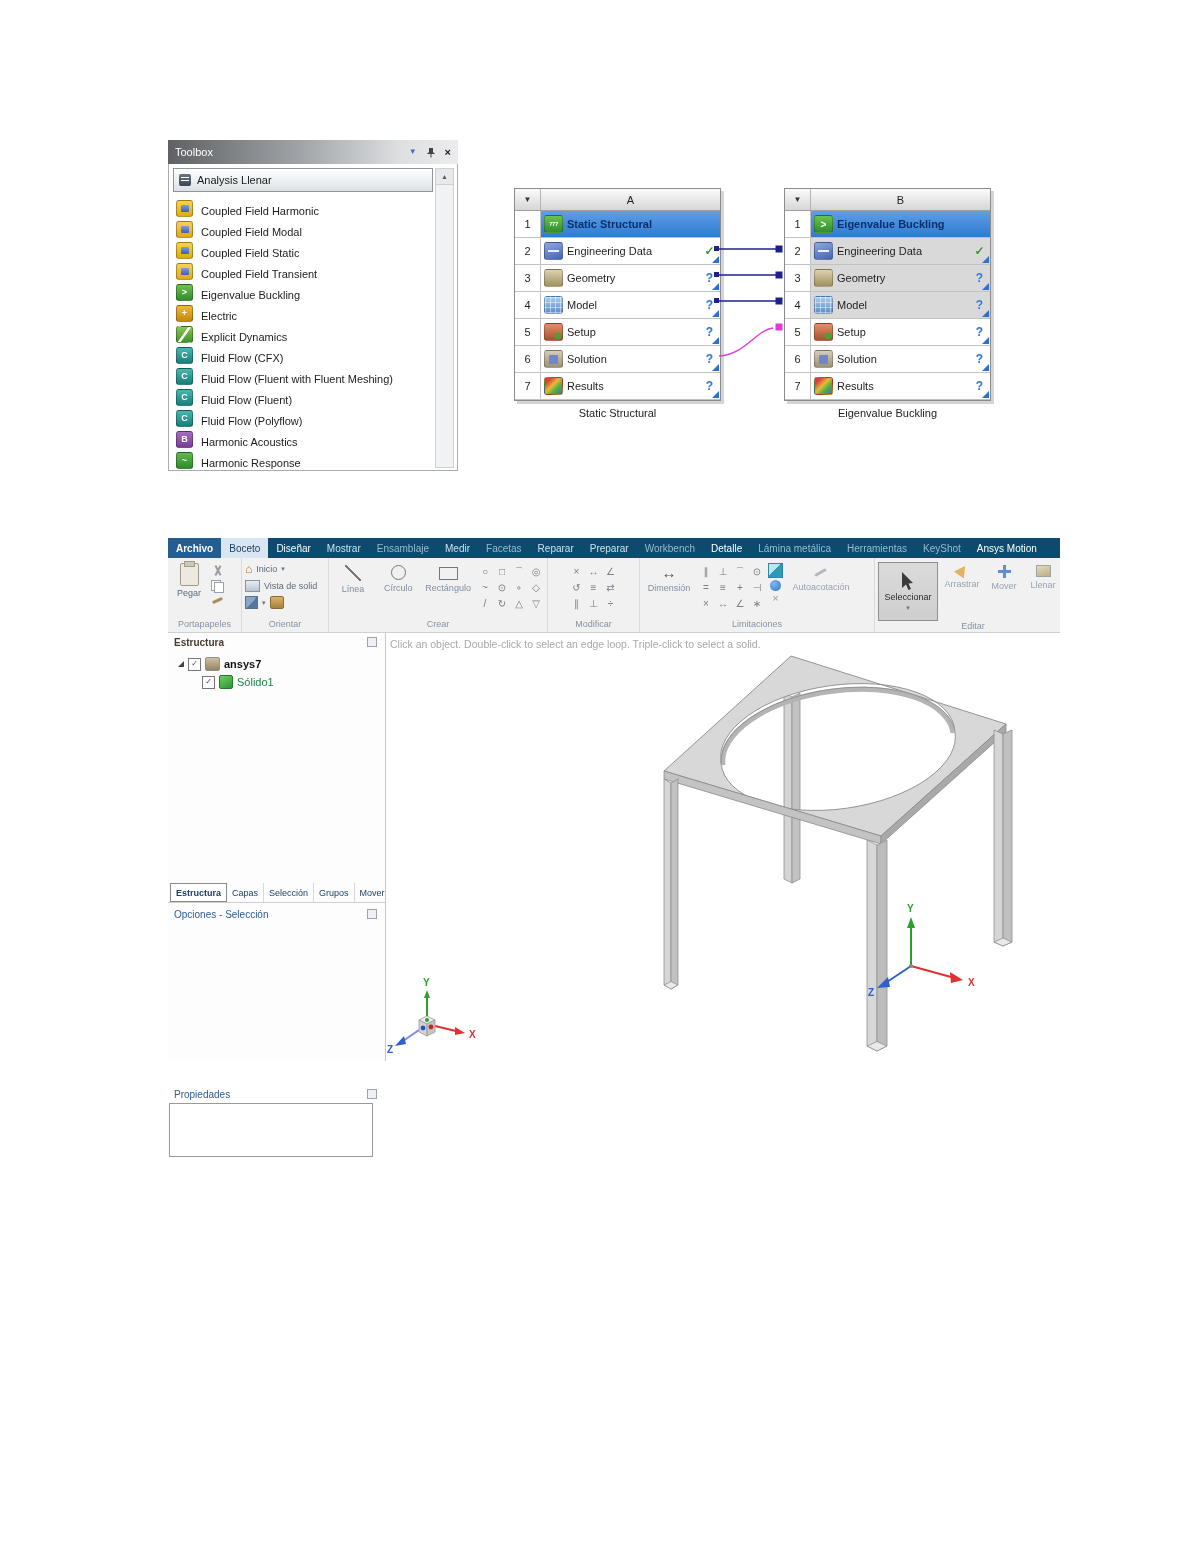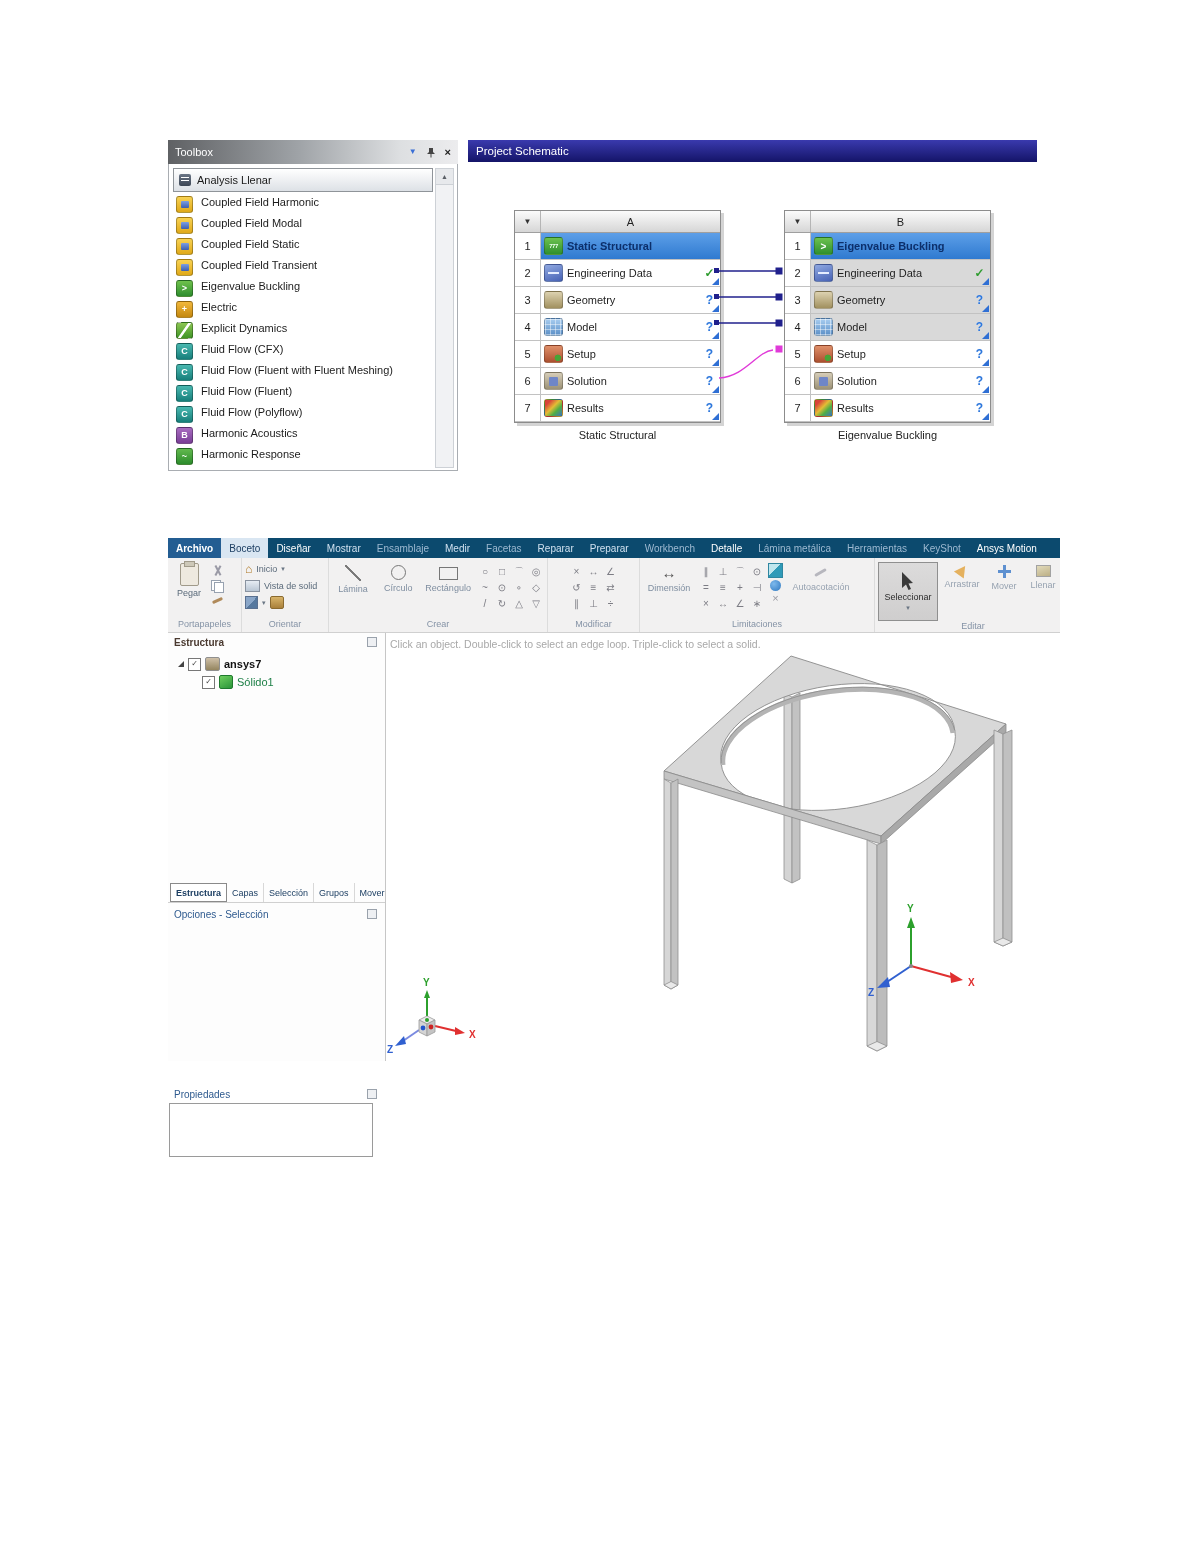--- a/index.html
+++ b/index.html
@@ -12,21 +12,21 @@
   .tb-head-icons{margin-left:auto;display:flex;gap:9px;align-items:center}
   .ddn{color:#3a6fd6;font-size:8px;line-height:1}
   .tb-close{color:#222;font-weight:bold;font-size:11px;line-height:1}
   .tb-body{position:relative;height:306px;background:#fff;border:1px solid #a9adb2;border-top:none;overflow:hidden}
   .as-head{position:absolute;left:4px;top:4px;right:24px;height:22px;border:1px solid #8f9499;background:linear-gradient(#ffffff,#dde1e6);display:flex;align-items:center;gap:6px;padding:0 5px;font-size:11px;color:#1a1a1a}
   .as-icon{width:12px;height:12px;background:linear-gradient(#6b7686,#3c4654);border-radius:2px;position:relative}
   .as-icon::after{content:"";position:absolute;left:2px;right:2px;top:3px;height:6px;background:repeating-linear-gradient(#fff 0 1px,transparent 1px 3px)}
   .tb-scroll{position:absolute;right:3px;top:4px;bottom:2px;width:17px;background:#f1f2f4;border:1px solid #cdd1d6}
   .tb-scroll .up{height:15px;display:flex;align-items:center;justify-content:center;font-size:7px;color:#5a5f66;background:#e7e9ec;border-bottom:1px solid #cdd1d6}
   .tb-list{position:absolute;left:7px;top:32px;right:25px;bottom:1px;overflow:hidden}
-  .tb-item{display:flex;align-items:flex-start;gap:8px;height:21px;font-size:11px;color:#1c1c1c;white-space:nowrap}
+  .tb-item{display:flex;align-items:flex-end;gap:8px;height:21px;font-size:11px;color:#1c1c1c;white-space:nowrap}
   .tbi{width:15px;height:15px;border-radius:3px;flex:none;border:1px solid rgba(0,0,0,.28);display:flex;align-items:center;justify-content:center}
   .tbi::after{color:#fff;font-weight:bold;font-size:9px;line-height:1}
   .tbi-cf{background:linear-gradient(#f8d253,#e0a918);position:relative}
   .tbi-cf::after{content:"";width:8px;height:7px;background:linear-gradient(#7b9ee2,#3d5fae);border-radius:1px}
   .tbi-eig{background:linear-gradient(#6fc24c,#2e8d2e)}.tbi-eig::after{content:">"}
   .tbi-ele{background:linear-gradient(#f2b83c,#c4880f)}.tbi-ele::after{content:"+"}
   .tbi-exp{background:linear-gradient(125deg,transparent 42%,#fff 46% 54%,transparent 58%),linear-gradient(#8cc653,#3f9426)}
   .tbi-flu{background:linear-gradient(#49b8b0,#177f7b)}.tbi-flu::after{content:"C"}
   .tbi-ha{background:linear-gradient(#a86cc0,#793e96)}.tbi-ha::after{content:"B"}
   .tbi-hr{background:linear-gradient(#62b94e,#2c8c2c)}.tbi-hr::after{content:"~"}
@@ -210,23 +210,20 @@
       <div class="tb-item">
           <span class="tbi tbi-hr"></span>
           <span>Harmonic Response</span>
         </div>
 
     </div>
   </div>
 </div>
 
 <div id="schematic" class="abs">
-  <div class="ps-head">
-    <span>Project Schematic</span>
-  </div>
   <div class="ps-canvas">
 
     <svg id="wires" width="569" height="310">
       <line x1="251" y1="109" x2="311" y2="109" stroke="#20208c" stroke-width="1.4"></line>
       <line x1="251" y1="135" x2="311" y2="135" stroke="#20208c" stroke-width="1.4"></line>
       <line x1="251" y1="161" x2="311" y2="161" stroke="#20208c" stroke-width="1.4"></line>
       <path d="M251,216 C278,214 288,190 305,188" stroke="#e03ad8" stroke-width="1.4" fill="none"></path>
       <rect x="246" y="106" width="5" height="5" fill="#20208c"></rect>
       <rect x="246" y="132" width="5" height="5" fill="#20208c"></rect>
       <rect x="246" y="158" width="5" height="5" fill="#20208c"></rect>
@@ -429,21 +426,21 @@
           <span class="ic-iso"></span>
         </div>
       </div>
       <div class="rg-label">Orientar</div>
     </div>
 
     <div class="rg" style="width:212px">
       <div class="rg-body">
         <div class="bb-mid">
           <span class="ic-line"></span>
-          <span>Lámina</span>
+          <span>Línea</span>
         </div>
         <div class="bb-mid">
           <span class="ic-circle"></span>
           <span>Círculo</span>
         </div>
         <div class="bb-mid" style="width:54px">
           <span class="ic-rect"></span>
           <span>Rectángulo</span>
         </div>
         <div class="mini-grid g4">

